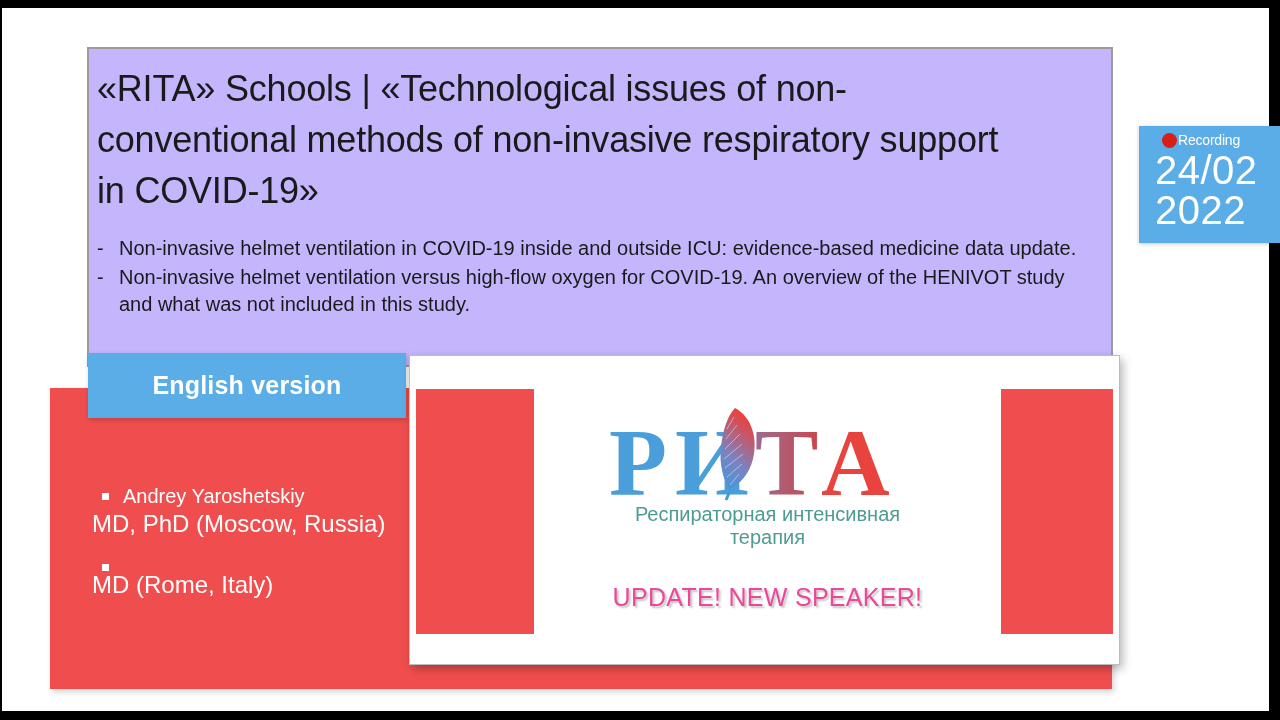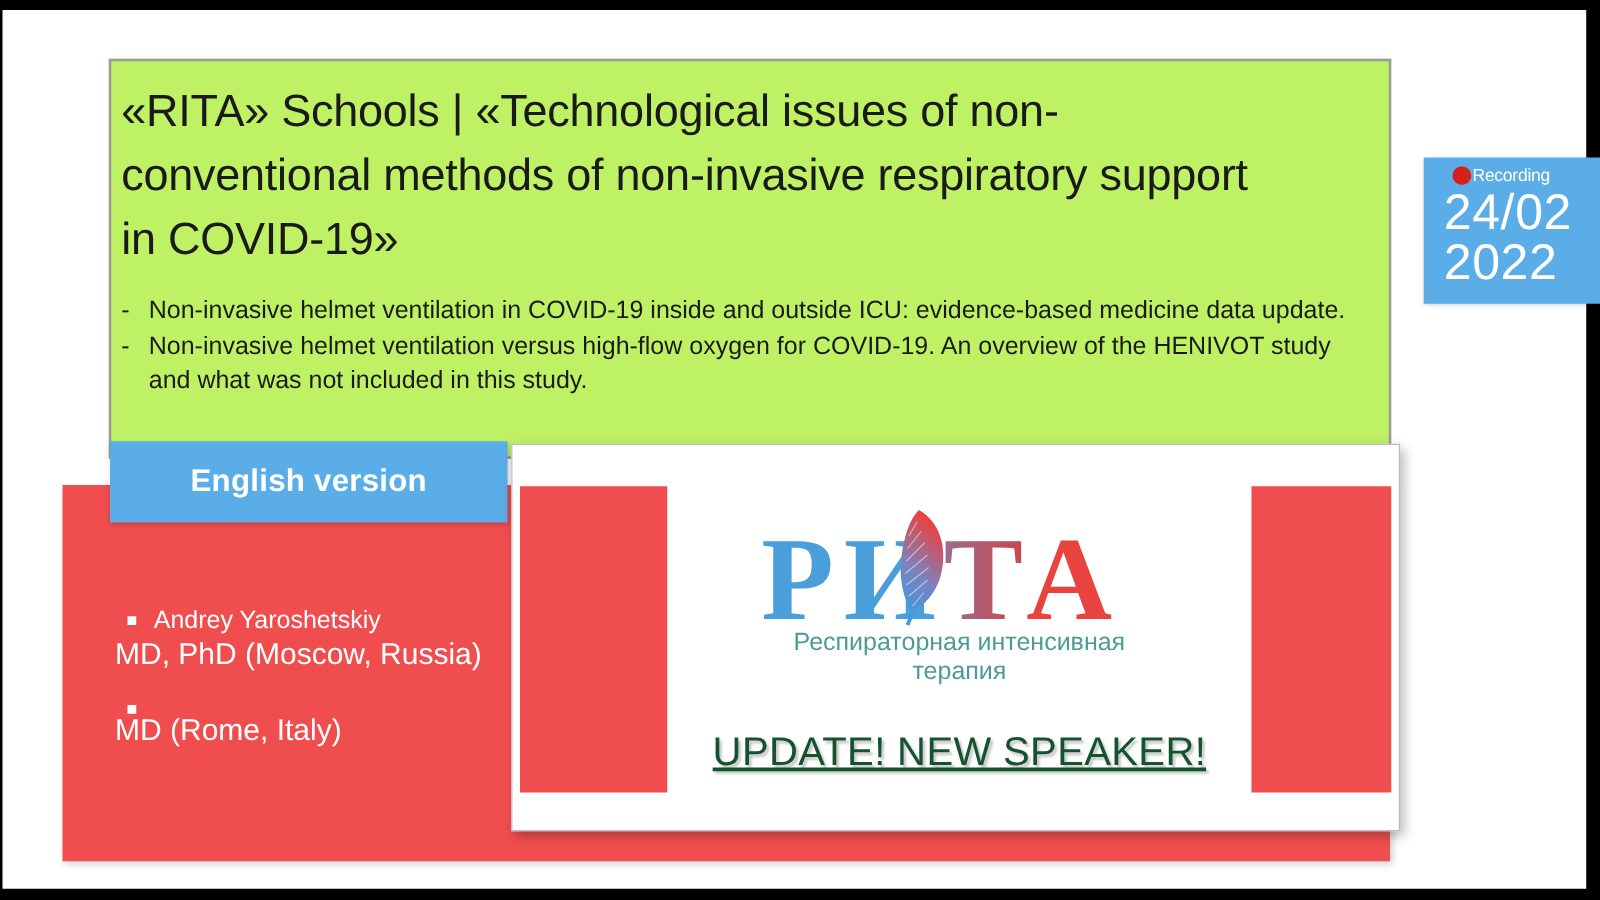--- a/index.html
+++ b/index.html
@@ -45,21 +45,21 @@
     background: #000000;
   }
 
   
   .slide {
     position: absolute;
     left: 87px;
     top: 47px;
     width: 1026px;
     height: 320px;
-    background: #bef264;
+    background: #c4b5fd;
     border: 2px solid #9b9b9b;
     box-sizing: border-box;
     overflow: hidden;
   }
 
   .slide-title {
     position: absolute;
     left: 8px;
     top: 14px;
     width: 930px;
@@ -246,25 +246,24 @@
     margin-top: 2px;
     text-align: center;
     color: #4D9B93;
     font-size: 20px;
     line-height: 23px;
     width: 300px;
   }
 
   .update-text {
     margin-top: 34px;
-    color: #14532d;
-    font-size: 32px;
+    color: #ec4899;
+    font-size: 25px;
     letter-spacing: 0.3px;
     text-shadow: 2px 2px 2px rgba(150,150,150,0.55);
-    text-decoration: underline;
   }
 </style>
 </head>
 <body>
 
 <div id="stage">
 
   <div class="bar-top"></div>
   <div class="bar-left"></div>
   <div class="bar-right"></div>

